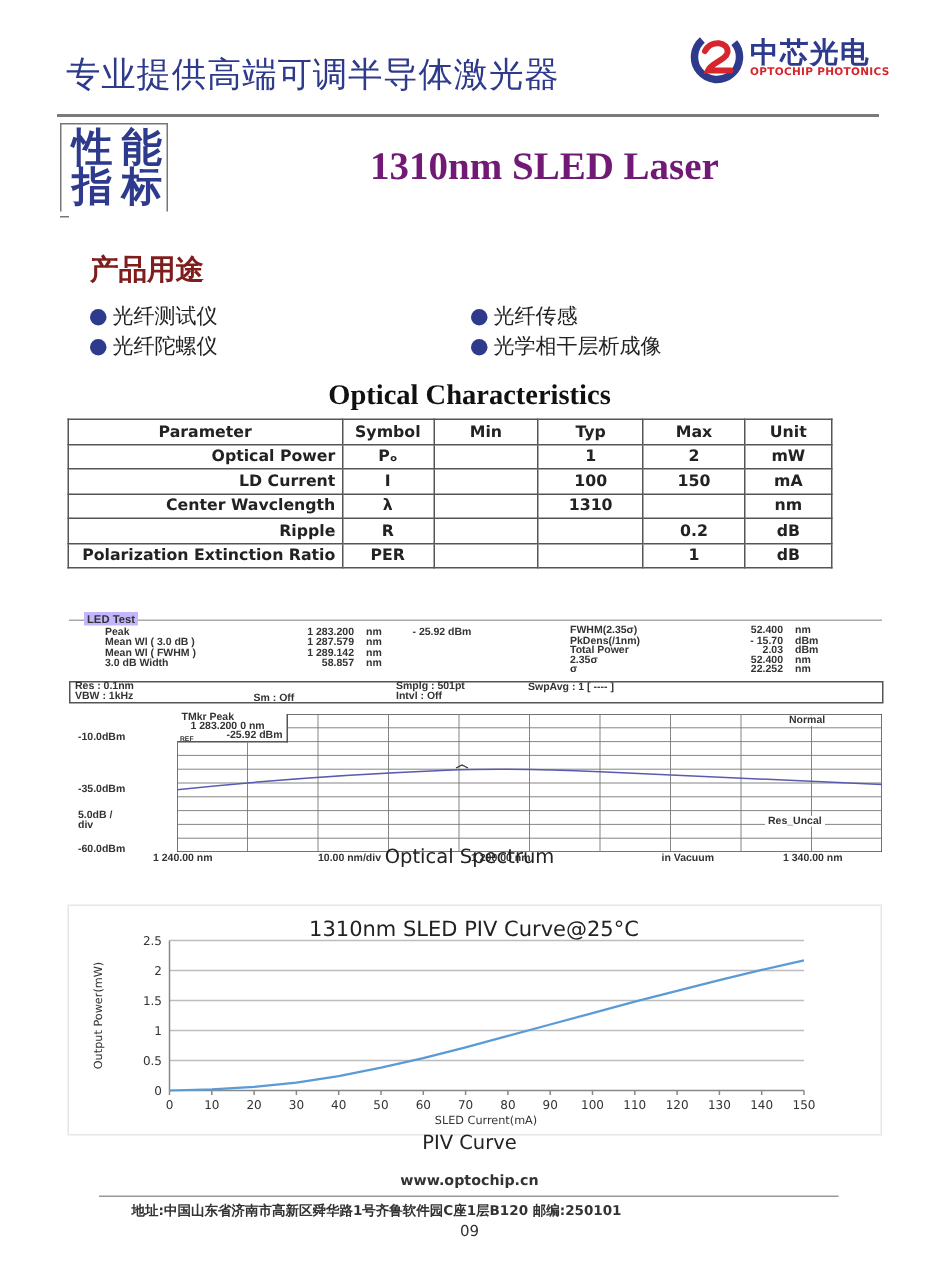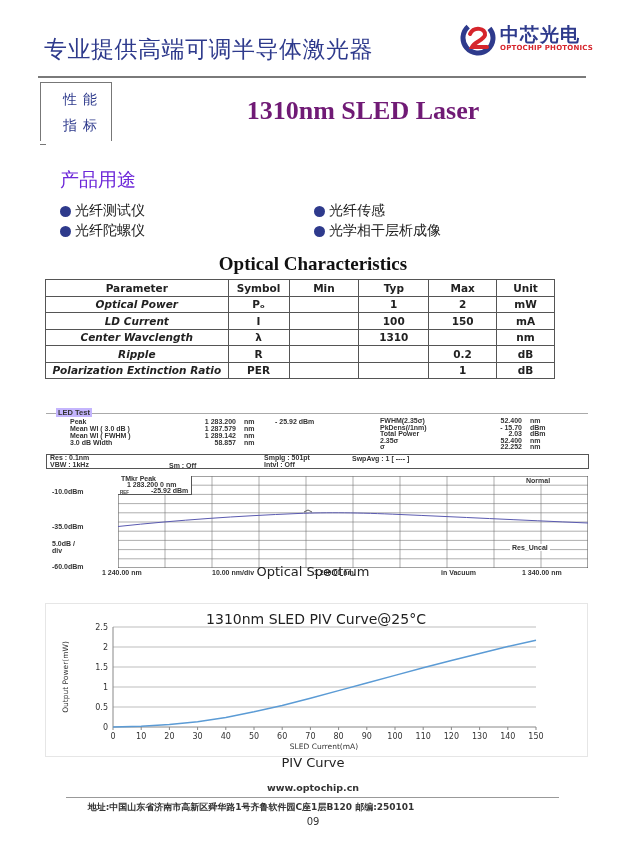--- a/index.html
+++ b/index.html
@@ -9,35 +9,35 @@
 
   
   .hdr-title { left:44px; top:34px; font-size:23px; color:#2e3a8c; letter-spacing:0.5px; white-space:nowrap; }
   .hdr-rule { left:38px; top:76px; width:548px; height:2px; background:#7a7a7a; }
   .logo-cn { left:500px; top:22px; font-size:19px; font-weight:bold; color:#2e3a8c; letter-spacing:1px; white-space:nowrap; }
   .logo-en { left:500px; top:44px; font-size:7px; font-weight:bold; color:#d6252c; white-space:nowrap; letter-spacing:0.2px; }
 
   
   .perf-box { left:40px; top:82px; width:70px; height:58px; border-left:1px solid #777; border-top:1px solid #777; border-right:1px solid #777; }
   .perf-box::after { content:""; position:absolute; left:-1px; bottom:-4px; width:6px; height:1px; background:#777; }
-  .perf-text { left:63px; top:86px; font-size:14px; font-weight:normal; color:#2e3a8c; line-height:26px; letter-spacing:6px; }
+  .perf-text { left:48px; top:86px; font-size:27px; font-weight:bold; color:#2e3a8c; line-height:26px; letter-spacing:6px; }
   .prod-title { left:0; width:626px; top:96px; text-align:center; font-family:"Liberation Serif","DejaVu Serif",serif; font-weight:bold; font-size:26px; color:#701a75; padding-left:100px; box-sizing:border-box; }
 
   
-  .uses-title { left:60px; top:167px; font-size:19px; font-weight:normal; color:#6d28d9; }
+  .uses-title { left:60px; top:167px; font-size:19px; font-weight:bold; color:#7f1d1d; }
   .use-item { font-size:14px; color:#222; white-space:nowrap; display:flex; align-items:center; }
   .bullet { width:11px; height:11px; border-radius:50%; background:#2e3a8c; margin-right:4px; display:inline-block; }
 
   
   .tbl-title { left:0; width:626px; top:253px; text-align:center; font-family:"Liberation Serif","DejaVu Serif",serif; font-weight:bold; font-size:19px; color:#111; }
   table.spec { position:absolute; left:45px; top:279px; width:510px; border-collapse:collapse; font-family:"DejaVu Sans",sans-serif; font-size:10.5px; }
   table.spec th, table.spec td { border:1px solid #555; height:15.5px; padding:0 4px; }
   table.spec th { font-weight:bold; text-align:center; }
   table.spec td { font-weight:bold; text-align:center; }
-  table.spec td.pname { text-align:center;font-style:italic; }
+  table.spec td.pname { text-align:right; }
 
   
   .spec-frame { left:44px; top:410px; width:545px; height:168px; font-family:"Liberation Sans",sans-serif; font-size:7px; color:#333; font-weight:bold; }
   .caption { font-size:13px; color:#222; text-align:center; width:626px; left:0; }
 
   
   .piv-frame { left:45px; top:603px; width:541px; height:152px; border:1px solid #e6e6e6; }
 
   .foot-url { left:0; width:626px; top:782px; text-align:center; font-size:9.5px; font-weight:bold; color:#333; }
   .foot-rule { left:66px; top:797px; width:493px; height:1px; background:#999; }

